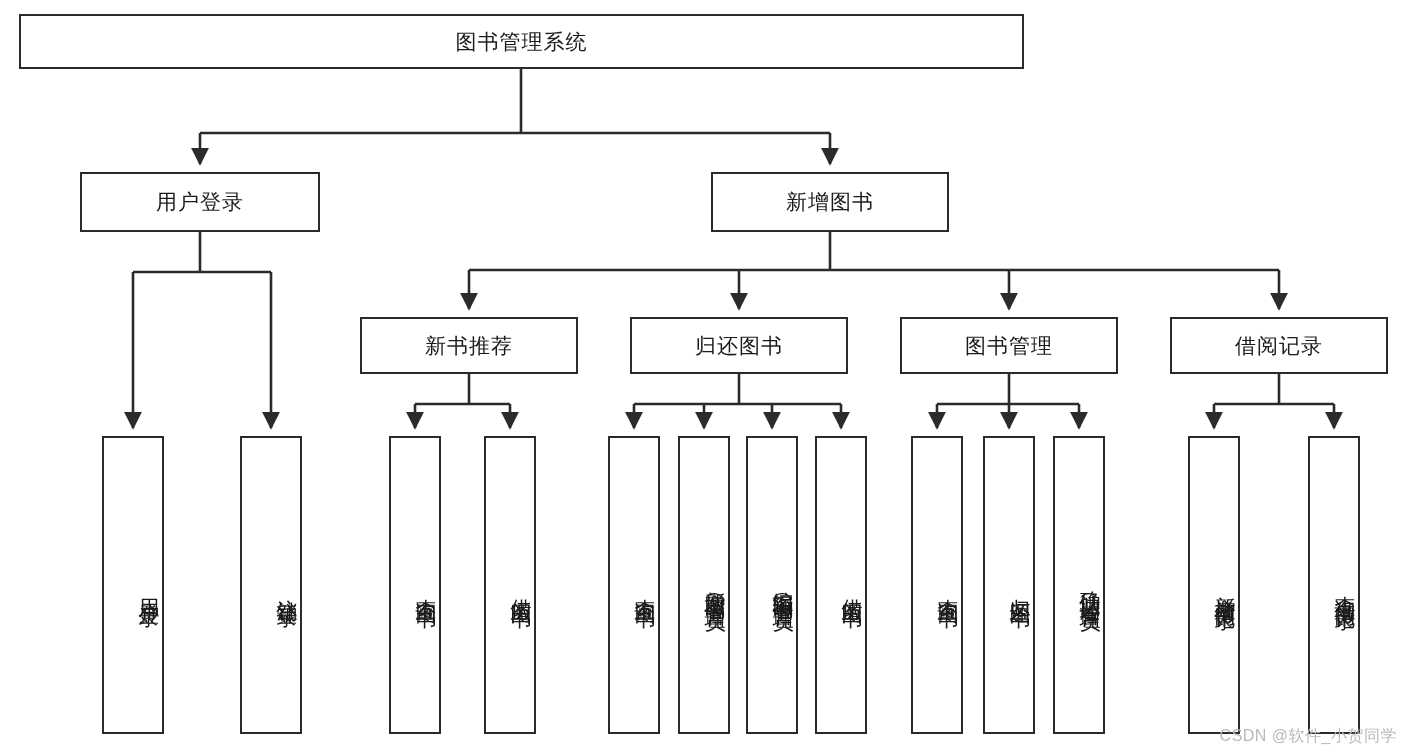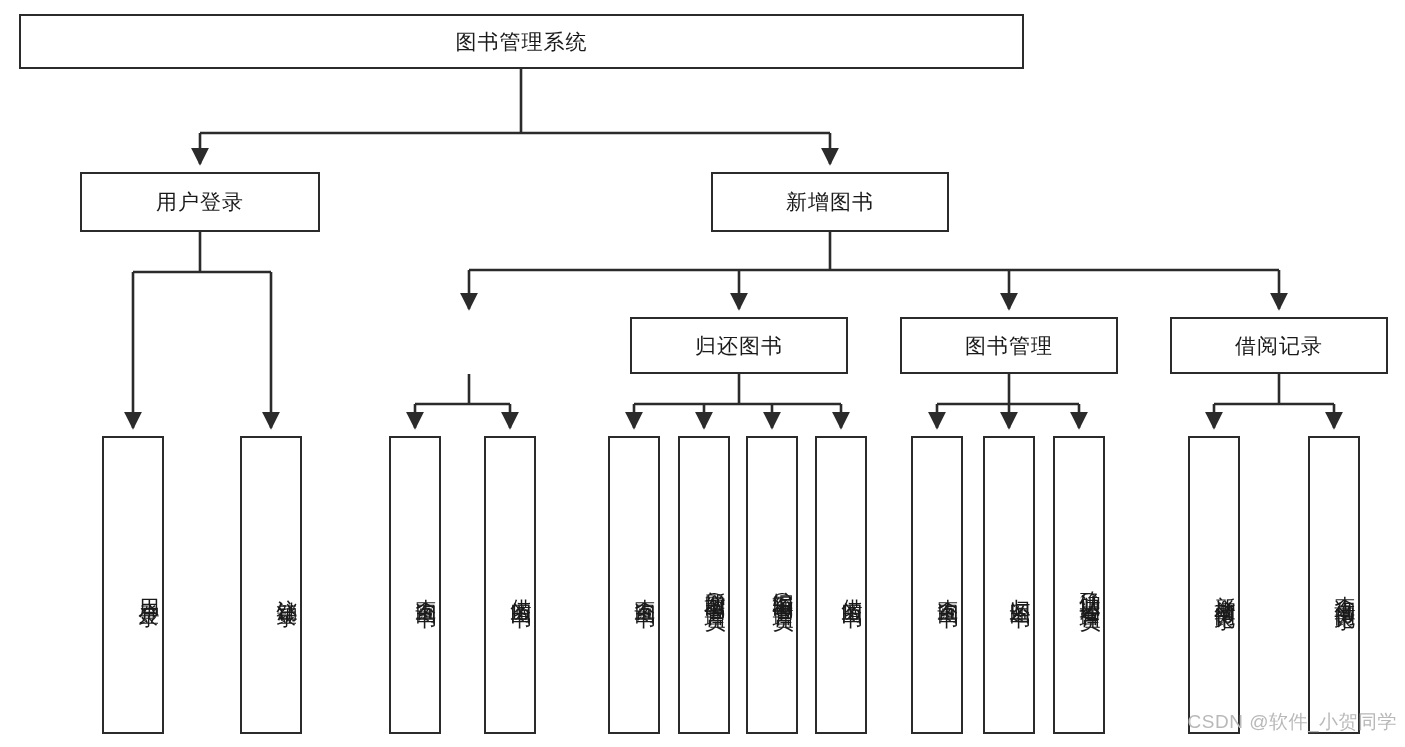--- a/index.html
+++ b/index.html
@@ -50,22 +50,22 @@
     align-items: flex-start;
     justify-content: center;
     line-height: 1.25;
   }
   .node.v.pad-top {
     padding-top: 4px;
   }
   .watermark {
     position: absolute;
     right: 8px;
-    bottom: 12px;
-    font-size: 19px;
+    bottom: 0;
+    font-size: 16px;
     color: #b9b9b9;
     z-index: 5;
     white-space: nowrap;
     letter-spacing: 0.5px;
   }
 </style>
 </head>
 <body>
 
 <div id="canvas">
@@ -121,20 +121,21 @@
       <path d="M 1214 404 L 1214 428" marker-end="url(#arrow)"></path>
       <path d="M 1334 404 L 1334 428" marker-end="url(#arrow)"></path>
     </g>
   </svg>
 
   <div class="node h" style="left:19px;top:14px;width:1005px;height:55px;">图书管理系统</div>
 
   <div class="node h" style="left:80px;top:172px;width:240px;height:60px;">用户登录</div>
   <div class="node h" style="left:711px;top:172px;width:238px;height:60px;">新增图书</div>
 
+  <div class="node h" style="left:360px;top:317px;width:218px;height:57px;">新书推荐</div>
   <div class="node h" style="left:630px;top:317px;width:218px;height:57px;">归还图书</div>
   <div class="node h" style="left:900px;top:317px;width:218px;height:57px;">图书管理</div>
   <div class="node h" style="left:1170px;top:317px;width:218px;height:57px;text-align:right;">借阅记录</div>
 
   <div class="node v" style="left:102px;top:436px;width:62px;height:298px;">用户登录</div>
   <div class="node v" style="left:240px;top:436px;width:62px;height:298px;">注销登录</div>
 
   <div class="node v" style="left:389px;top:436px;width:52px;height:298px;">查询图书</div>
   <div class="node v" style="left:484px;top:436px;width:52px;height:298px;">借阅图书</div>
 

